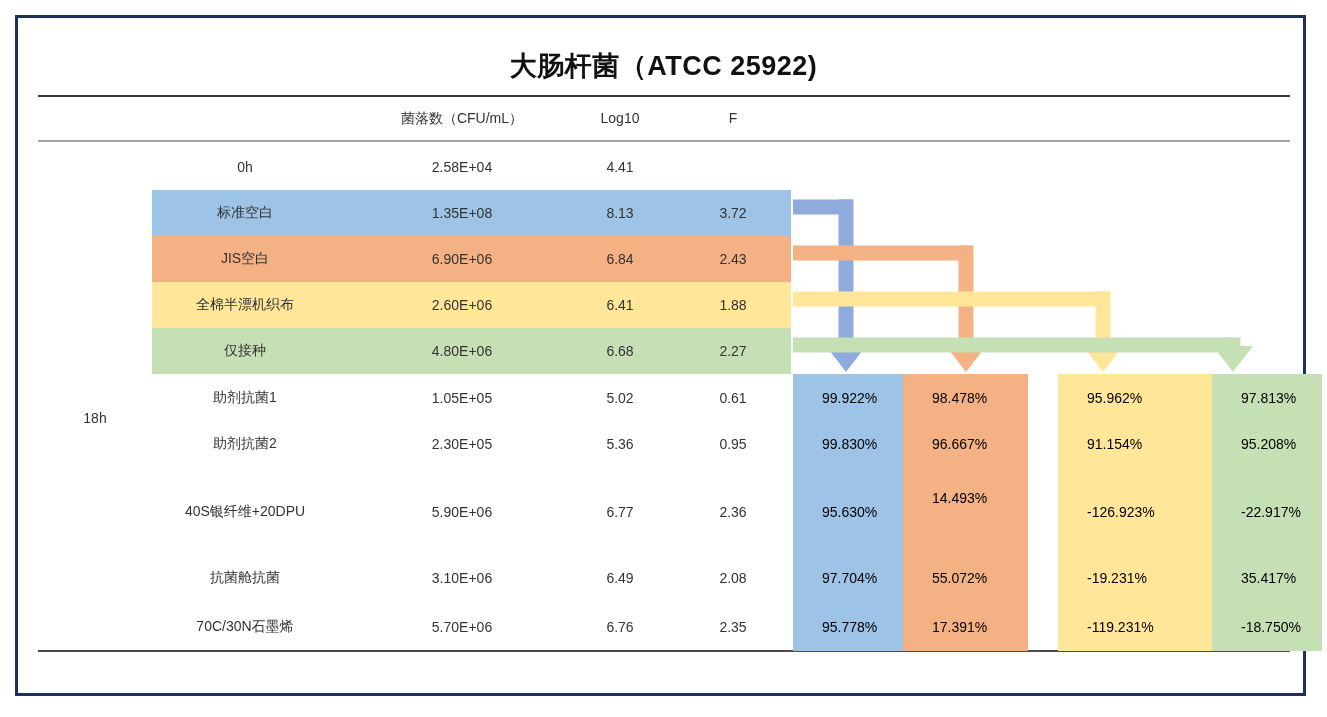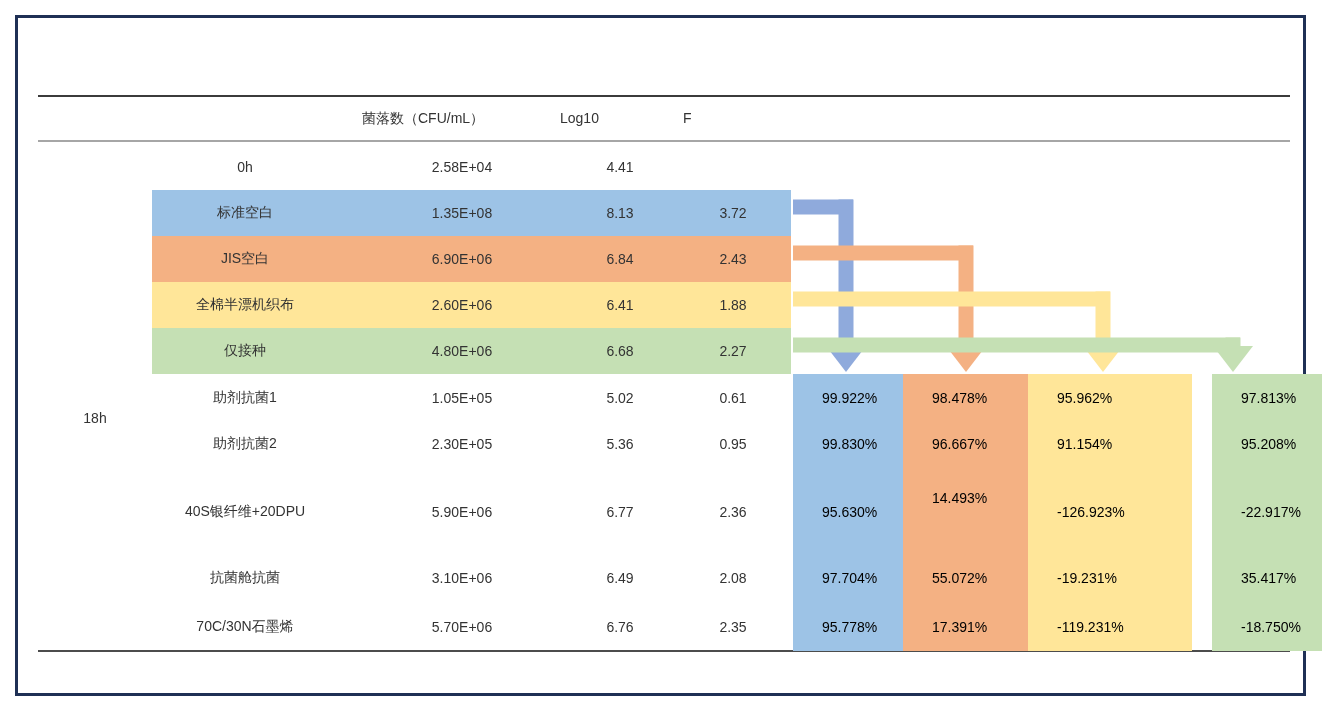--- a/index.html
+++ b/index.html
@@ -54,20 +54,21 @@
   }
   #rule-top     { top: 95px;  border-top: 2px solid #3B3B3B; }
   #rule-header  { top: 140px; border-top: 2px solid #A6A6A6; }
   #rule-bottom  { top: 650px; border-top: 2px solid #4C4C4C; }
 
   
   .hcell {
     position: absolute;
     font-size: 14px;
     color: #333333;
+    text-align: center;
     white-space: nowrap;
   }
   #h-cfu   { left: 362px; top: 110px; width: 200px; }
   #h-log   { left: 560px; top: 110px; width: 120px; }
   #h-f     { left: 683px; top: 110px; width: 100px; }
   #h-rate  { left: 875px; top: 110px; width: 300px; }
 
   
   #time-label {
     position: absolute;
@@ -134,20 +135,21 @@
     pointer-events: none;
   }
 </style>
 </head>
 <body>
 
 <div id="slide">
 
   <div id="frame"></div>
 
+  <div id="title">大肠杆菌（ATCC 25922)</div>
 
   <div class="rule" id="rule-top"></div>
   <div class="rule" id="rule-header"></div>
   <div class="rule" id="rule-bottom"></div>
 
   <div class="hcell" id="h-cfu">菌落数（CFU/mL）</div>
   <div class="hcell" id="h-log">Log10</div>
   <div class="hcell" id="h-f">F</div>
 
   <div id="time-label">18h</div>
@@ -228,21 +230,21 @@
         <div class="pctcell" style="top: 204px;">97.704%</div>
         <div class="pctcell" style="top: 253px;">95.778%</div>
       </div>
       <div class="pctcol" style="left: 903px; width: 125px; background: rgb(244, 177, 131);">
         <div class="pctcell" style="top: 24px;">98.478%</div>
         <div class="pctcell" style="top: 70px;">96.667%</div>
         <div class="pctcell" style="top: 124px;">14.493%</div>
         <div class="pctcell" style="top: 204px;">55.072%</div>
         <div class="pctcell" style="top: 253px;">17.391%</div>
       </div>
-      <div class="pctcol" style="left: 1028px; width: 164px; background: rgb(255, 230, 153);">
+      <div class="pctcol" style="left: 1058px; width: 164px; background: rgb(255, 230, 153);">
         <div class="pctcell" style="top: 24px;">95.962%</div>
         <div class="pctcell" style="top: 70px;">91.154%</div>
         <div class="pctcell" style="top: 138px;">-126.923%</div>
         <div class="pctcell" style="top: 204px;">-19.231%</div>
         <div class="pctcell" style="top: 253px;">-119.231%</div>
       </div>
       <div class="pctcol" style="left: 1212px; width: 110px; background: rgb(197, 224, 180);">
         <div class="pctcell" style="top: 24px;">97.813%</div>
         <div class="pctcell" style="top: 70px;">95.208%</div>
         <div class="pctcell" style="top: 138px;">-22.917%</div>

